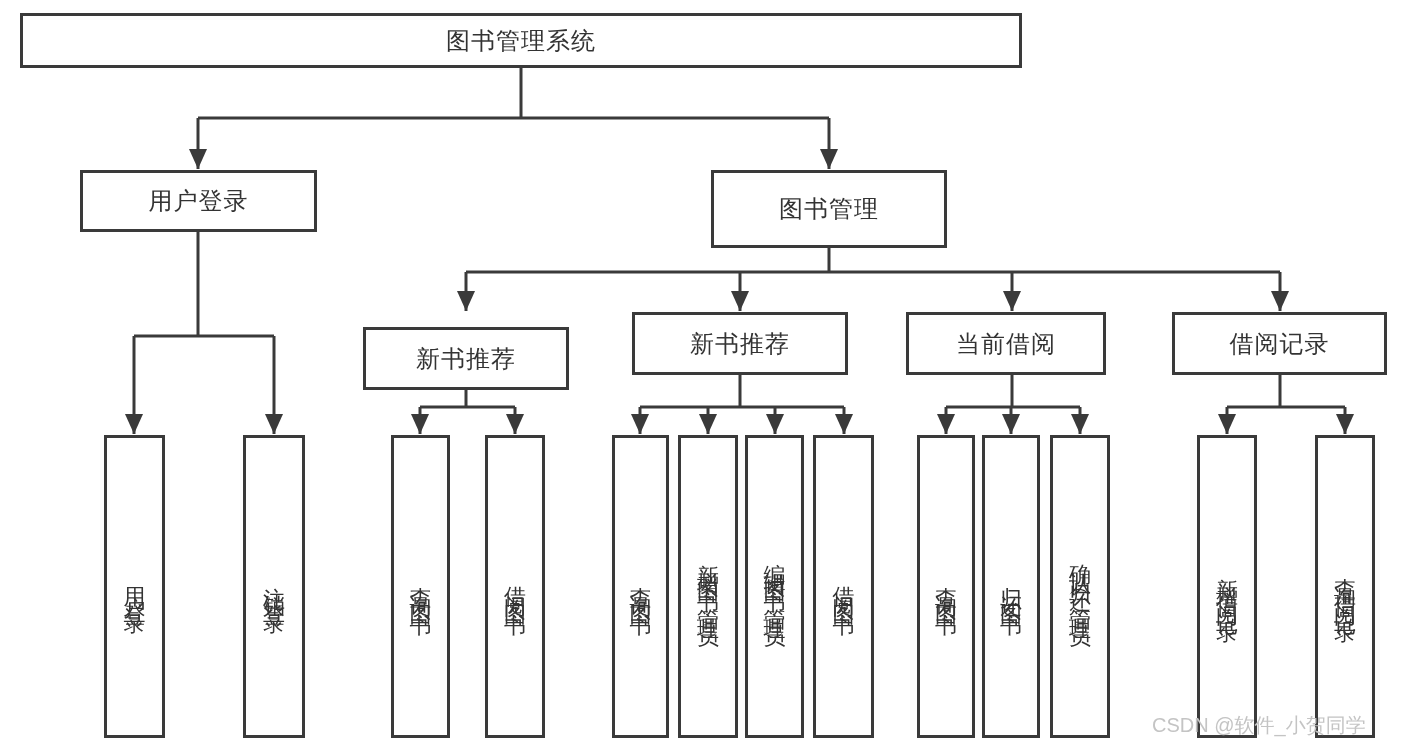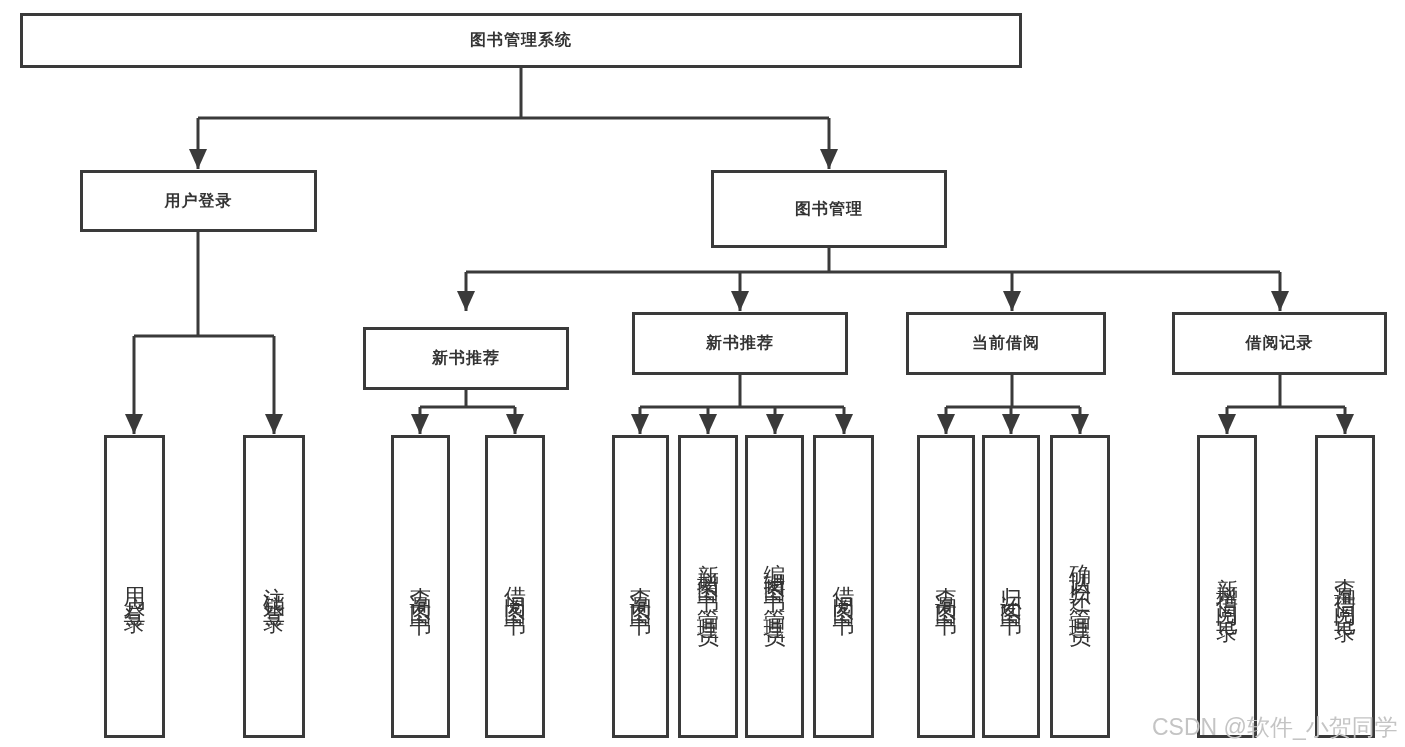--- a/index.html
+++ b/index.html
@@ -38,39 +38,38 @@
     position:absolute;
     background:#ffffff;
     border:3px solid var(--line);
     display:flex;
     align-items:center;
     justify-content:center;
     z-index:2;
   }
   .hlabel{
     color:var(--text);
-    font-size:16px;
+    font-size:24px;
     letter-spacing:1px;
     white-space:nowrap;
-    font-weight:bold;
   }
   .vlabel{
     color:var(--text);
     font-size:22px;
     writing-mode:vertical-rl;
     text-orientation:mixed;
     letter-spacing:9px;
     line-height:1;
     white-space:nowrap;
   }
   .watermark{
     position:absolute;
     left:1152px;
     top:712px;
-    font-size:23px;
+    font-size:20px;
     color:var(--watermark);
     white-space:nowrap;
     z-index:5;
   }
 </style>
 </head>
 <body>
 
 <div class="canvas">
 

